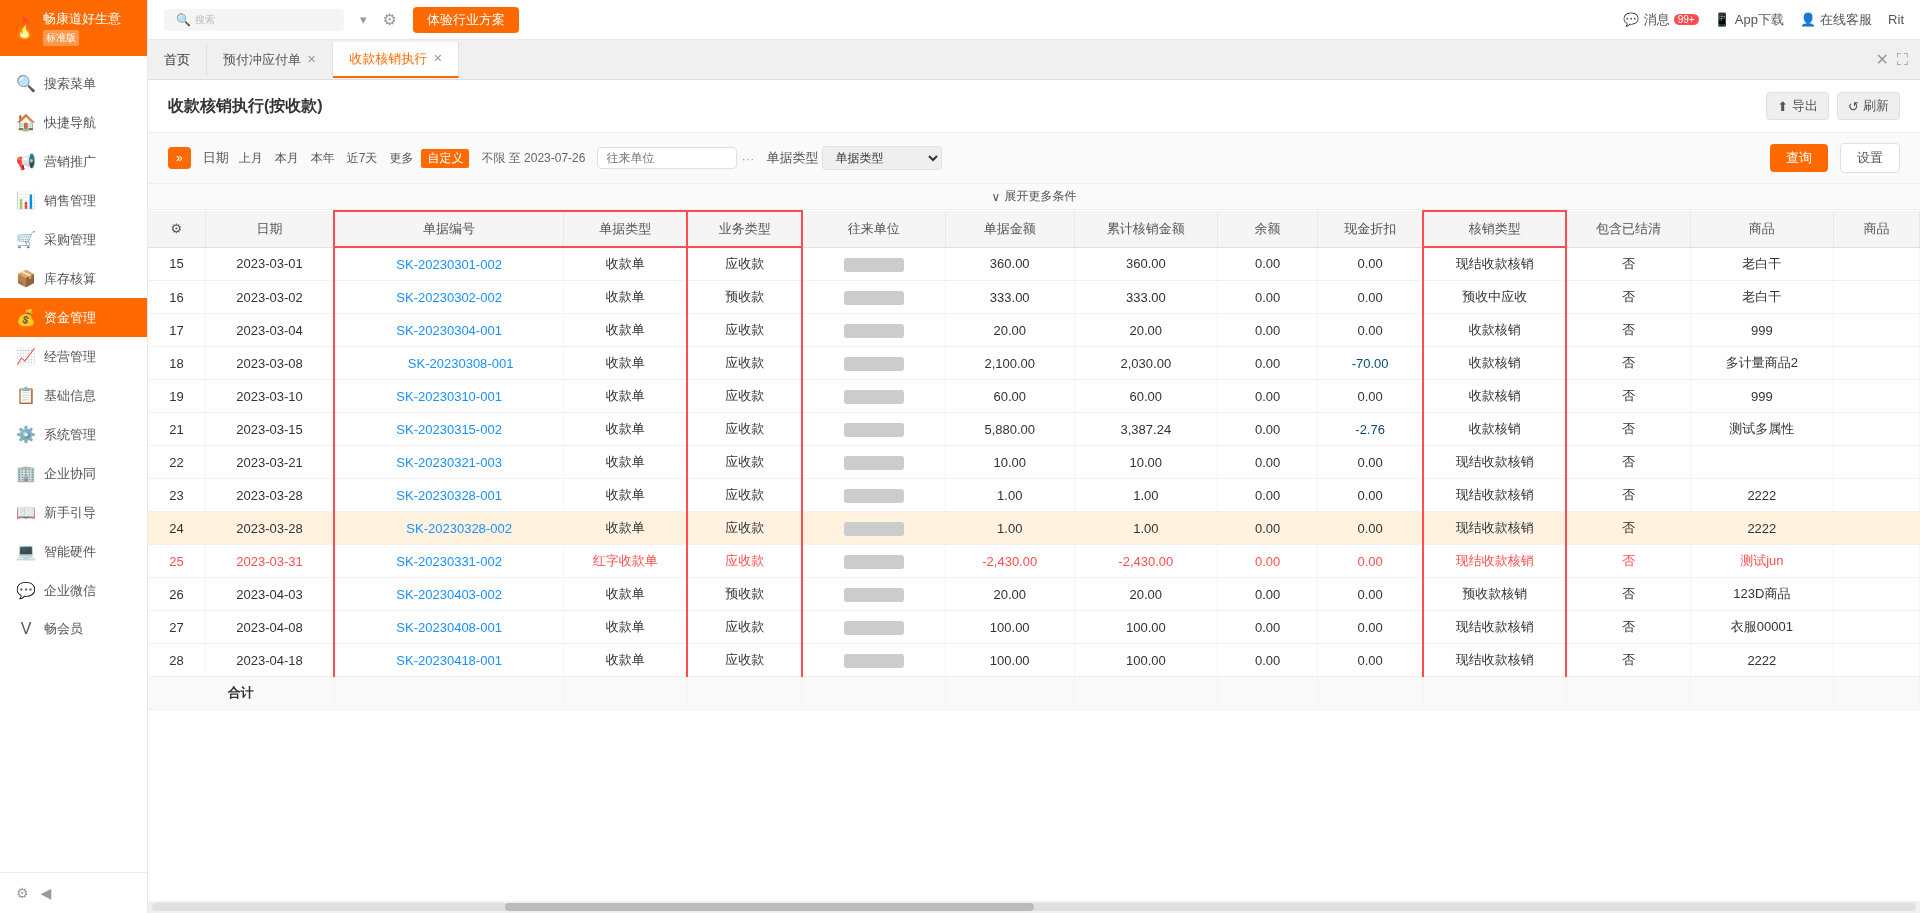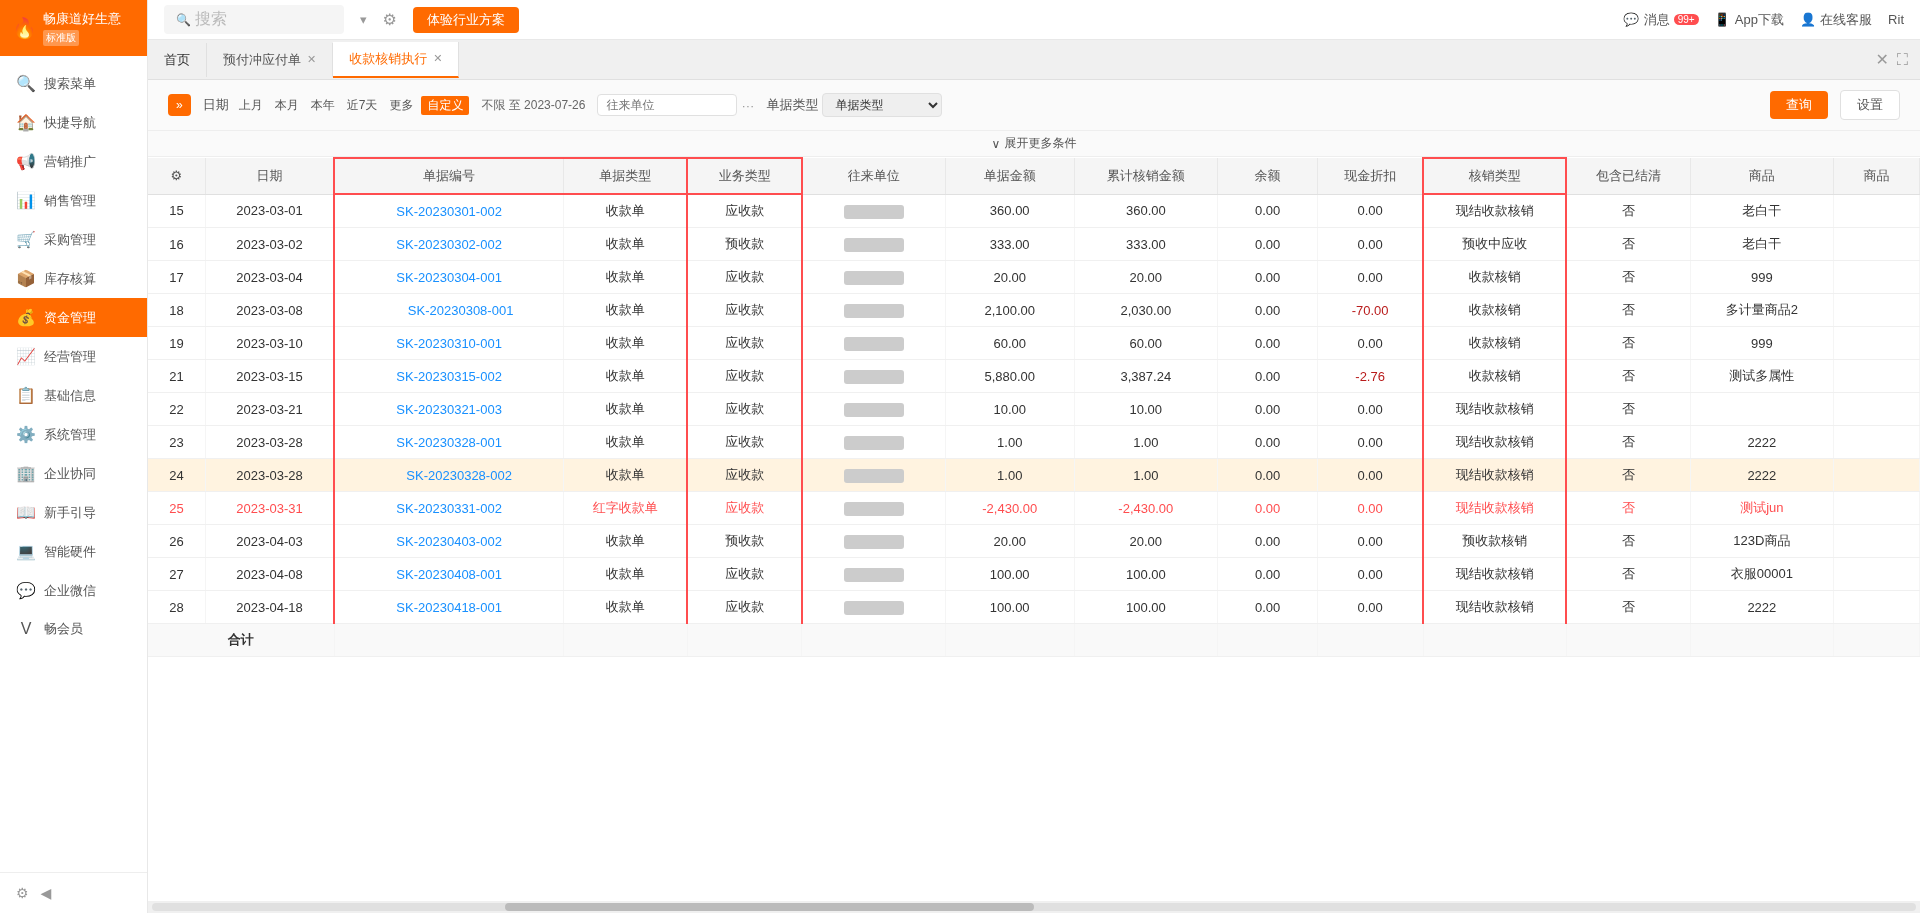--- a/index.html
+++ b/index.html
@@ -71,21 +71,21 @@
 
     
     .table-container { flex: 1; overflow: auto; padding: 0 0 0 0; }
     table { width: 100%; border-collapse: collapse; font-size: 13px; }
     thead tr { background: #f5f5f5; }
     th { padding: 8px 10px; text-align: center; border-bottom: 1px solid #e0e0e0; border-right: 1px solid #e8e8e8; color: #555; font-weight: normal; white-space: nowrap; position: sticky; top: 0; background: #f5f5f5; z-index: 1; }
     td { padding: 7px 10px; text-align: center; border-bottom: 1px solid #f0f0f0; border-right: 1px solid #f5f5f5; white-space: nowrap; }
     tr.highlighted td { background: #fff3e0; }
     tr.red-row td { color: #ff4d4f; }
     .link-cell { color: #1890ff; cursor: pointer; text-decoration: none; }
-    .negative { color: #b91c1c; }
+    .negative { color: #0c4a6e; }
     .col-index { width: 40px; }
     .col-date { width: 90px; }
     .col-order-no { width: 160px; }
     .col-order-type { width: 80px; }
     .col-biz-type { width: 80px; }
     .col-partner { width: 100px; }
     .col-amount { width: 90px; }
     .col-cumulative { width: 100px; }
     .col-balance { width: 70px; }
     .col-discount { width: 70px; }
@@ -180,21 +180,21 @@
       <span class="sidebar-footer-btn">⚙</span>
       <span class="sidebar-footer-btn">◀</span>
     </div>
   </aside>
 
   <div class="main">
 
     <div class="topbar">
       <div class="topbar-search">
         <span>🔍</span>
-        <span style="color:#bbb;font-size:16px;">搜索</span>
+        <span style="color:#bbb;font-size:10px;">搜索</span>
       </div>
       <span style="color:#999;cursor:pointer;">▾</span>
       <span style="color:#999;cursor:pointer;font-size:16px;">⚙</span>
       <button class="topbar-industry-btn">体验行业方案</button>
       <div class="topbar-right">
         <div class="topbar-action">
           <span>💬</span>
           <span>消息</span>
           <span class="badge">99+</span>
         </div>
@@ -225,20 +225,33 @@
         <span class="tab-close">✕</span>
       </div>
       <div class="tabbar-actions">
         <span class="tabbar-action-btn">✕</span>
         <span class="tabbar-action-btn">⛶</span>
       </div>
     </div>
 
     <div class="page-content">
 
+      <div class="page-header">
+        <span class="page-title">收款核销执行(按收款)</span>
+        <div class="page-header-actions">
+          <button class="header-action-btn">
+            <span>⬆</span>
+            <span>导出</span>
+          </button>
+          <button class="header-action-btn">
+            <span>↺</span>
+            <span>刷新</span>
+          </button>
+        </div>
+      </div>
 
       <div class="filter-bar">
         <button class="filter-expand-btn">»</button>
         <div class="filter-group">
           <span class="filter-label">日期</span>
           <div class="filter-dates">
             <span class="filter-date-btn">上月</span>
             <span class="filter-date-btn">本月</span>
             <span class="filter-date-btn">本年</span>
             <span class="filter-date-btn">近7天</span>

